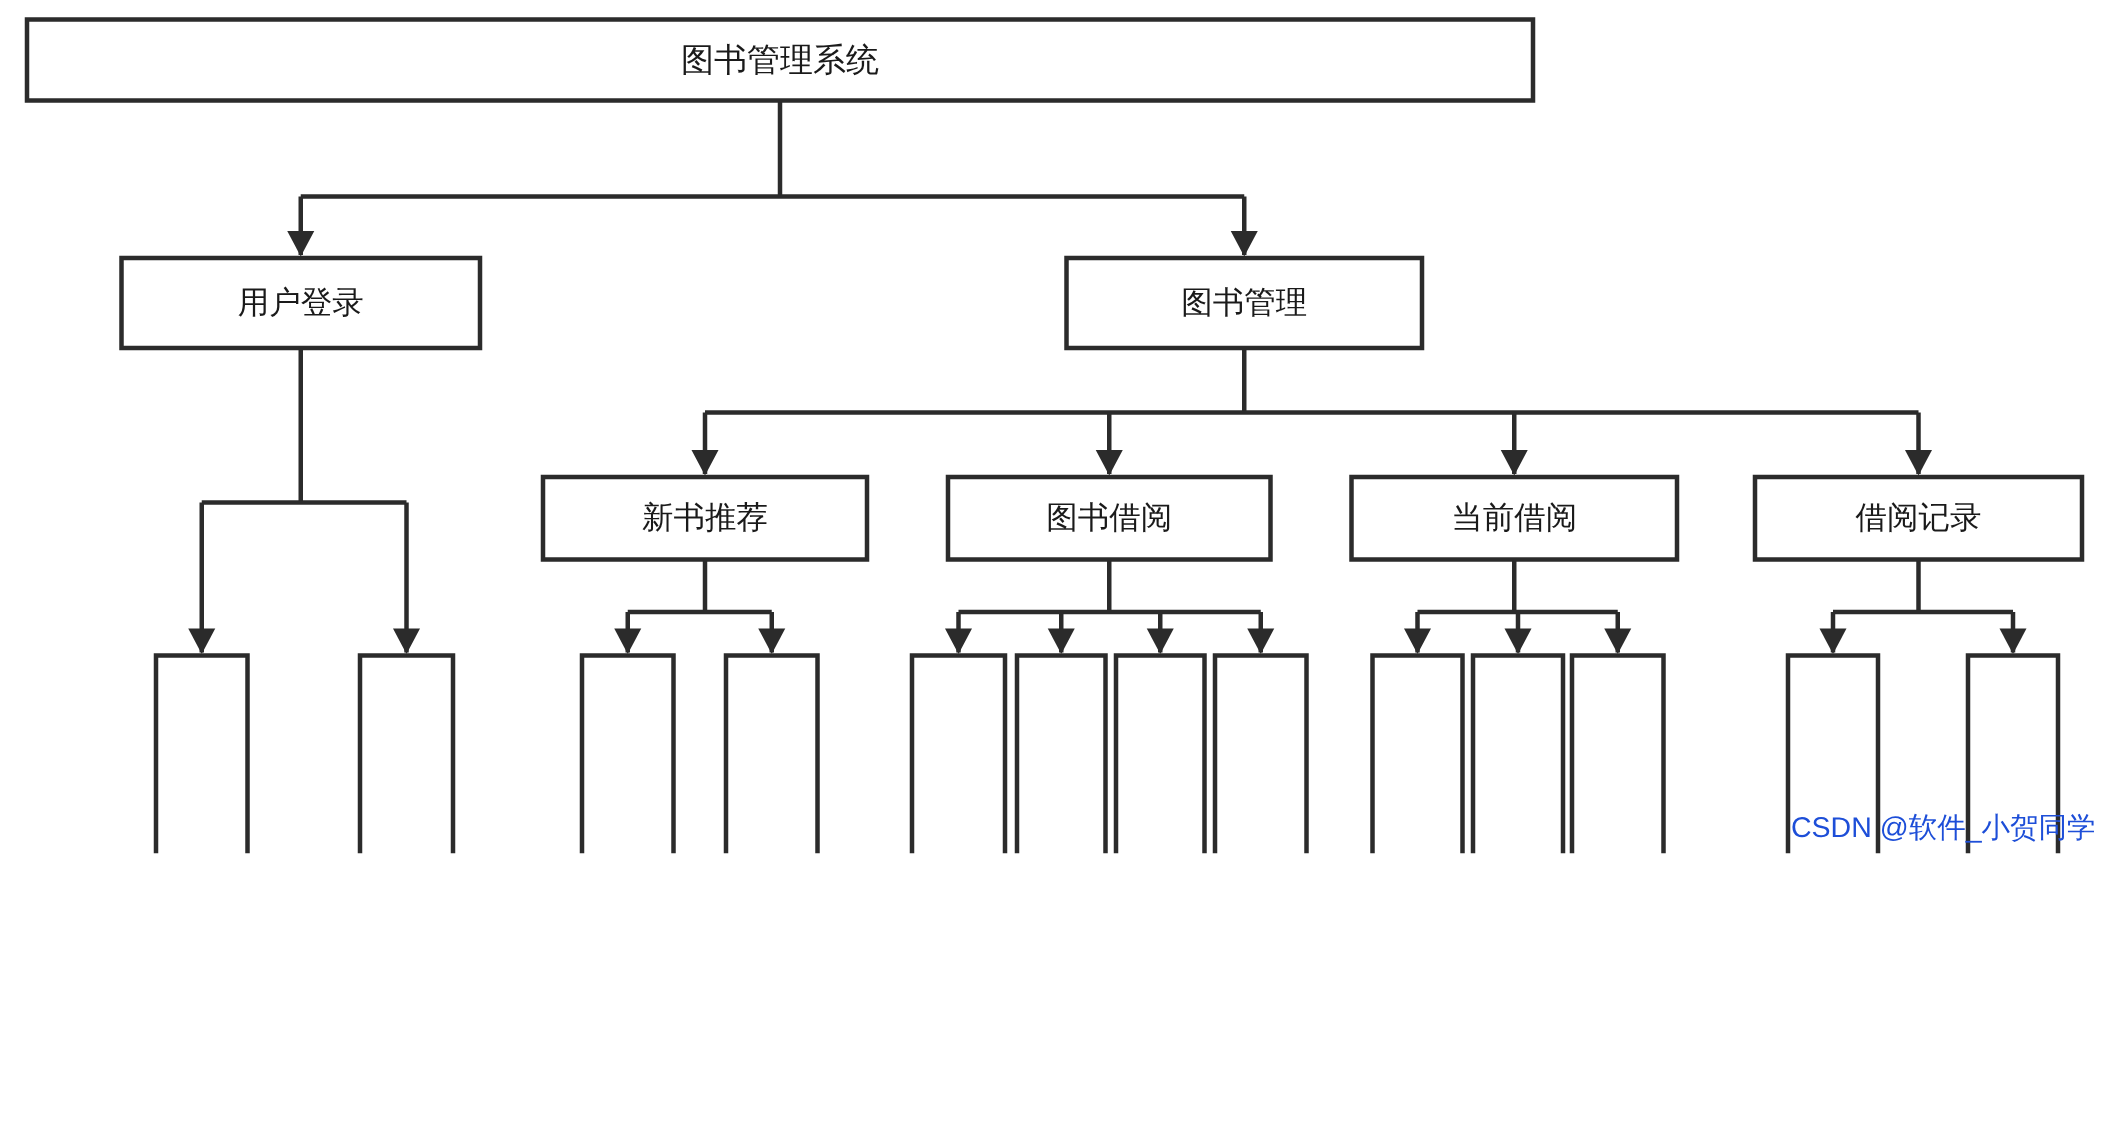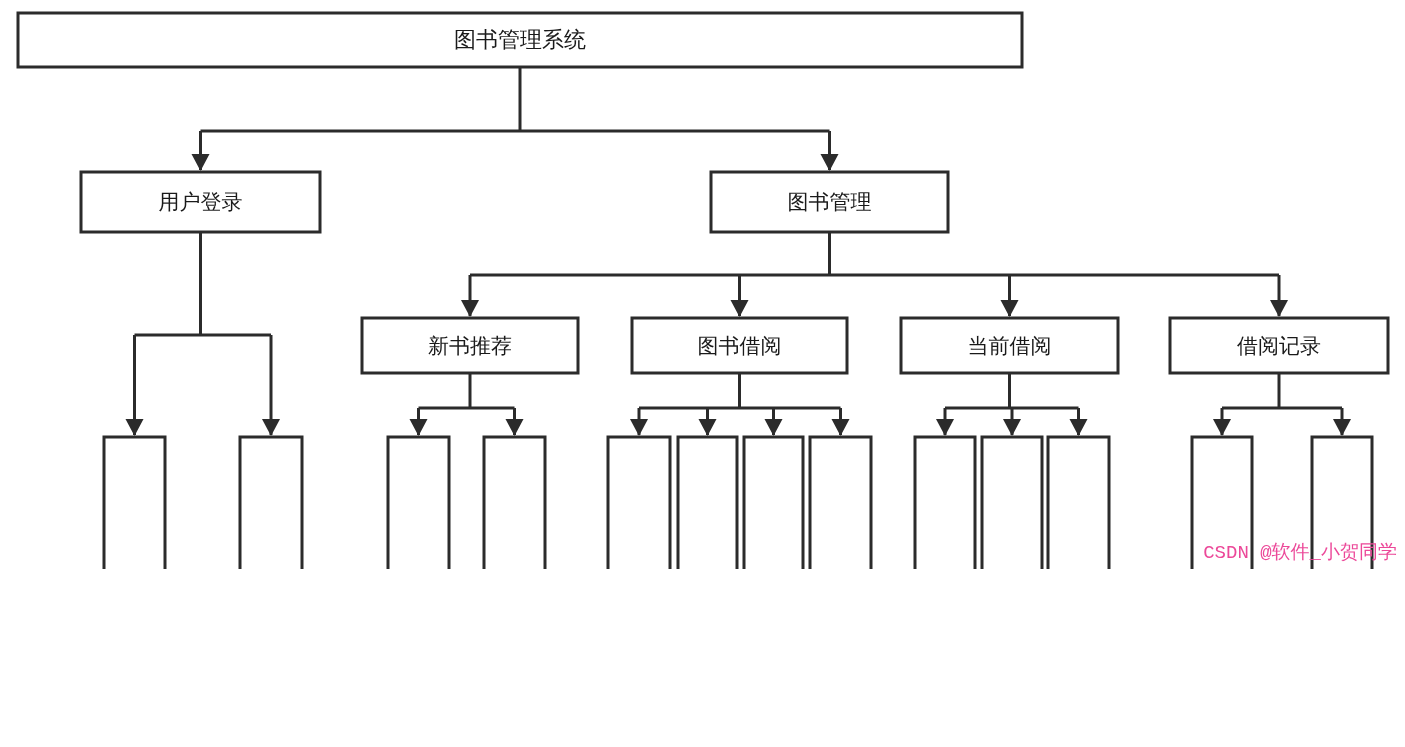--- a/index.html
+++ b/index.html
@@ -62,23 +62,23 @@
     letter-spacing: 1px;
     display: flex;
     align-items: flex-start;
     justify-content: center;
     pointer-events: none;
   }
   .watermark {
     position: absolute;
     right: 8px;
     bottom: 4px;
-    font-family: Liberation Mono, monospace;
+    font-family: Liberation Sans, sans-serif;
     font-size: 19px;
-    color: #ec4899;
+    color: #1d4ed8;
     white-space: nowrap;
   }
 </style>
 </head>
 <body>
 
 <div id="canvas">
 
   <svg id="diagram" viewBox="0 0 1405 747" xmlns="http://www.w3.org/2000/svg">
 

